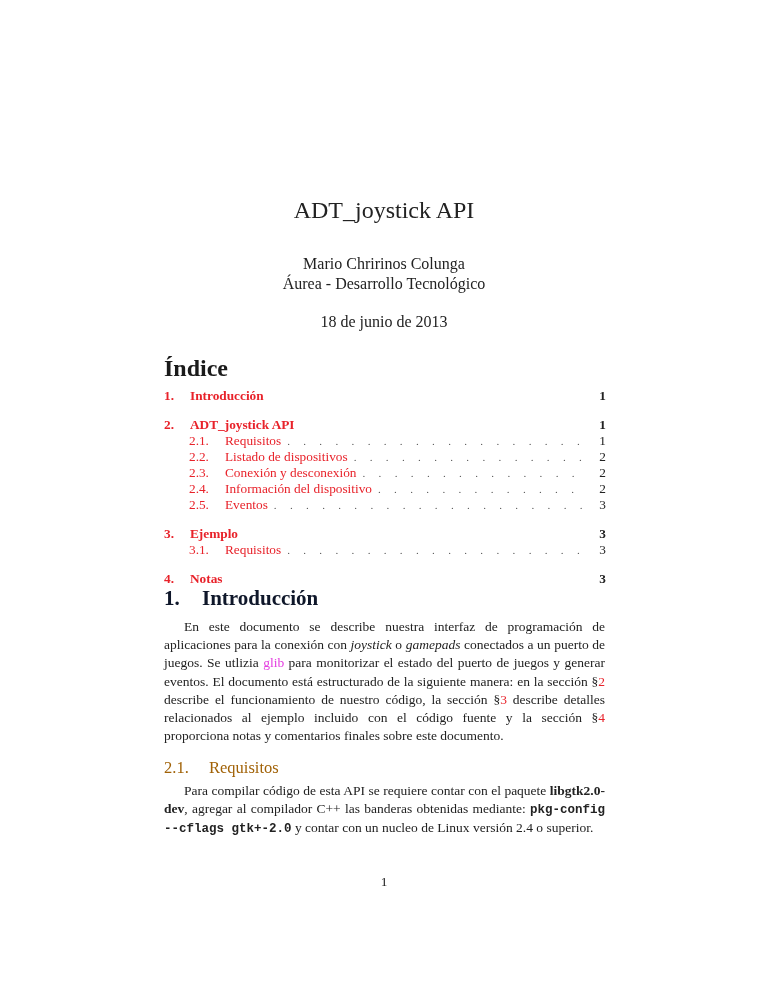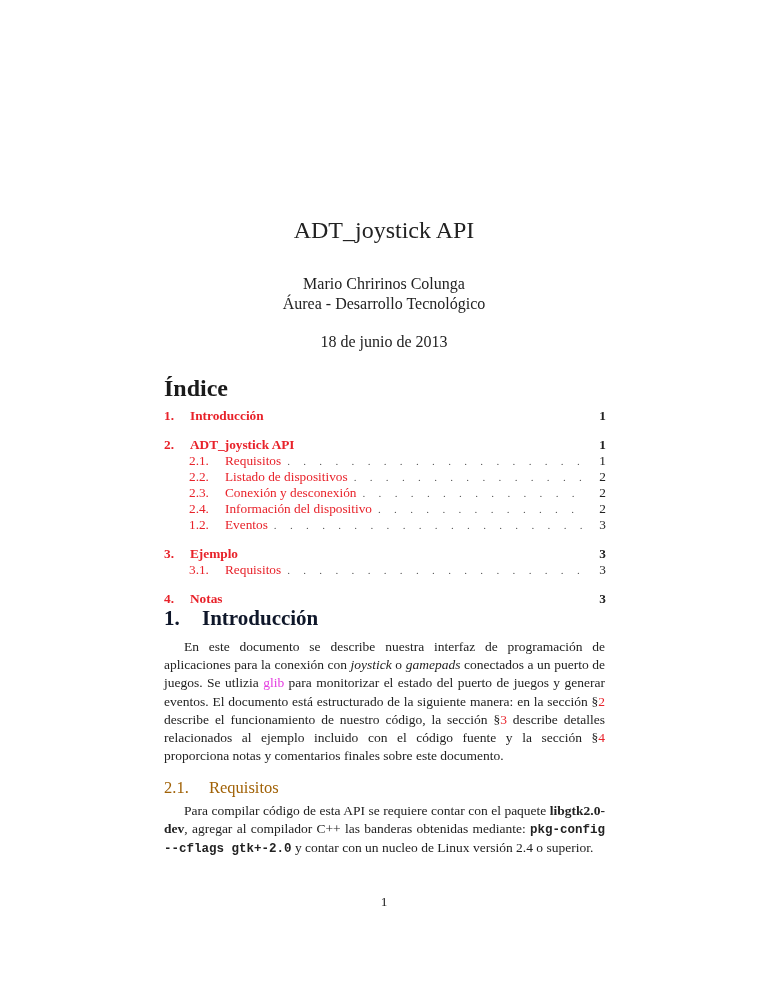--- a/index.html
+++ b/index.html
@@ -1,21 +1,21 @@
 <!DOCTYPE html>
 <html><head>
 <meta charset="utf-8">
 <style>
   html, body { margin: 0; padding: 0; background: #ffffff; }
   body {
     width: 768px; height: 994px; position: relative; overflow: hidden;
     font-family: "DejaVu Serif", "Liberation Serif", serif;
     color: #1a1a1a;
   }
-  .page { position: absolute; left: 0; top: 0; width: 768px; height: 810px; margin-top: 20px; }
+  .page { position: absolute; left: 0; top: 0; width: 768px; height: 810px; }
   .title-block { position: absolute; left: 0; width: 768px; text-align: center; }
   .title-line { font-family: "Liberation Serif", serif; font-size: 24px; line-height: 29px; color: #222; }
   .author { font-family: "Liberation Serif", serif; font-size: 16px; line-height: 20px; color: #222; }
   .date { font-family: "Liberation Serif", serif; font-size: 16px; color: #222; }
   .toc-heading {
     font-family: "Liberation Serif", serif; font-weight: bold; font-size: 24px;
     position: absolute; left: 164px; top: 355px;
   }
   .toc { position: absolute; left: 164px; top: 388px; width: 442px;
          font-family: "Liberation Serif", serif; font-size: 13.3px; }
@@ -96,21 +96,21 @@
         <span class="leader">. . . . . . . . . . . . . . . . . . . . . . . . . . . . . . . . . . . . . . . . . . . . . . . . . .</span>
         <span class="page-num">2</span>
       </div>
       <div class="toc-row sub">
         <span class="num">2.4.</span>
         <span class="label">Información del dispositivo</span>
         <span class="leader">. . . . . . . . . . . . . . . . . . . . . . . . . . . . . . . . . . . . . . . . . . . . . . . . . .</span>
         <span class="page-num">2</span>
       </div>
       <div class="toc-row sub">
-        <span class="num">1.2.</span>
+        <span class="num">2.5.</span>
         <span class="label">Eventos</span>
         <span class="leader">. . . . . . . . . . . . . . . . . . . . . . . . . . . . . . . . . . . . . . . . . . . . . . . . . .</span>
         <span class="page-num">3</span>
       </div>
       <div class="toc-row section">
         <span class="num">3.</span>
         <span class="label">Ejemplo</span>
         <span class="leader">. . . . . . . . . . . . . . . . . . . . . . . . . . . . . . . . . . . . . . . . . . . . . . . . . .</span>
         <span class="page-num">3</span>
       </div>

